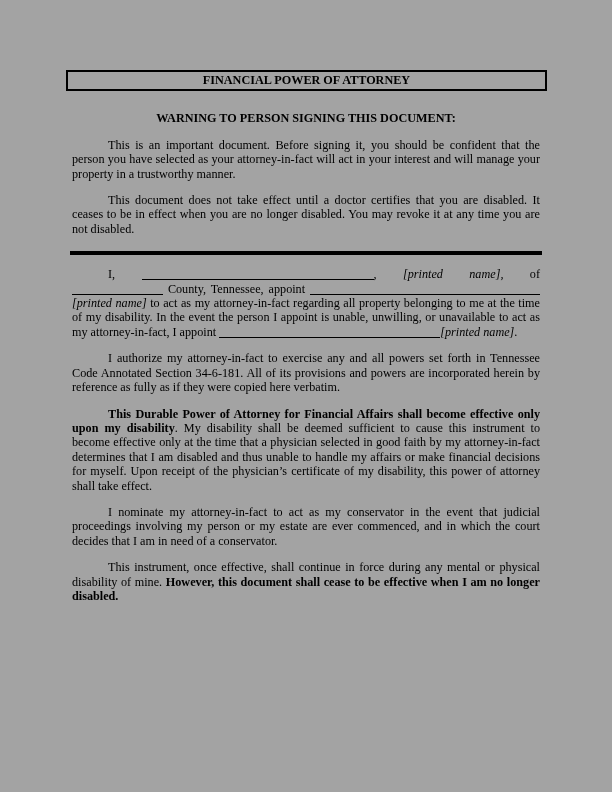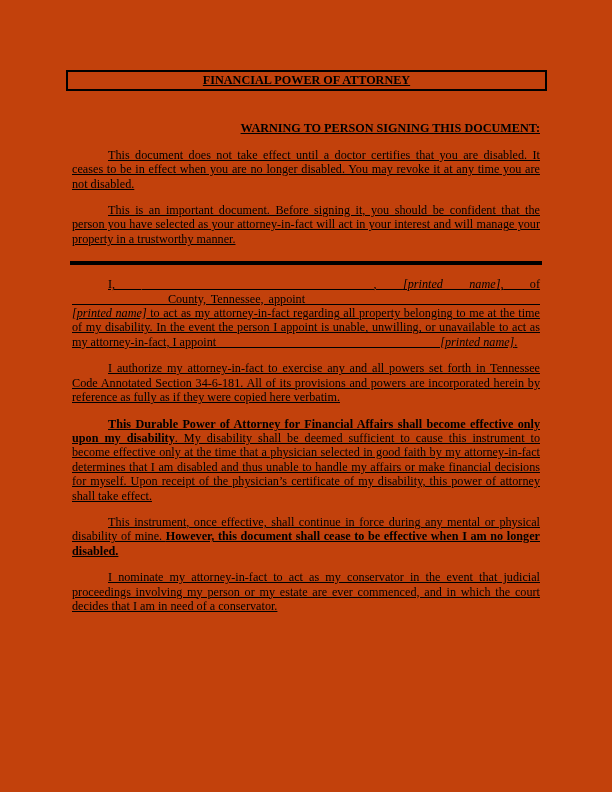--- a/index.html
+++ b/index.html
@@ -1,42 +1,41 @@
 <!DOCTYPE html>
 <html><head>
 <meta charset="utf-8">
 <style>
   html, body { margin: 0; padding: 0; background: #ffffff; }
   .page {
     position: relative;
     width: 612px;
     height: 792px;
-    background: #c2410c;
+    background: #a3a3a3;
     color: #000000;
     font-family: "Liberation Serif", serif;
     font-size: 12.2px;
     line-height: 14.4px;
     overflow: hidden;
     box-sizing: border-box;
-    text-decoration: underline;
   }
   .content {
     padding: 70px 72px 0 72px;
   }
   .title-box {
     border: 2px solid #000000;
     margin: 0 -7px 0 -6px;
     padding: 1px 0 2px 0;
     text-align: center;
     font-weight: bold;
   }
   .warning-heading {
-    margin-top: 30px;
+    margin-top: 20px;
     font-weight: bold;
-    text-align: right;
+    text-align: center;
   }
   .para {
     margin: 12px 0 0 0;
     text-align: justify;
     text-indent: 36px;
   }
   .divider-rule {
     height: 4px;
     background: #000000;
     margin: 15px -2px 0 -2px;
@@ -55,25 +54,25 @@
 
 <div class="page">
   <div class="content">
 
     <div class="title-box">
       <span>FINANCIAL POWER OF ATTORNEY</span>
     </div>
 
     <div class="warning-heading">WARNING TO PERSON SIGNING THIS DOCUMENT:</div>
 
+    <p class="para"><span>This is an important document. Before signing it, you should be confident that the person you have selected as your attorney-in-fact will act in your interest and will manage your property in a trustworthy manner.</span></p>
     <p class="para"><span>This document does not take effect until a doctor certifies that you are disabled. It ceases to be in effect when you are no longer disabled. You may revoke it at any time you are not disabled.</span></p>
-    <p class="para"><span>This is an important document. Before signing it, you should be confident that the person you have selected as your attorney-in-fact will act in your interest and will manage your property in a trustworthy manner.</span></p>
 
     <div class="divider-rule"></div>
 
     <p class="para"><span>I, </span><span class="blank" style="width: 232px;"></span><span>, </span><span class="italic">[printed name],</span><span> of </span><span class="blank" style="width: 91px;"></span><span> County, Tennessee, appoint </span><span class="blank" style="width: 230px;"></span><span> </span><span class="italic">[printed name]</span><span> to act as my attorney-in-fact regarding all property belonging to me at the time of my disability. In the event the person I appoint is unable, unwilling, or unavailable to act as my attorney-in-fact, I appoint </span><span class="blank" style="width: 221px;"></span><span class="italic">[printed name]</span><span>.</span></p>
     <p class="para"><span>I authorize my attorney-in-fact to exercise any and all powers set forth in Tennessee Code Annotated Section 34-6-181. All of its provisions and powers are incorporated herein by reference as fully as if they were copied here verbatim.</span></p>
     <p class="para"><span class="bold">This Durable Power of Attorney for Financial Affairs shall become effective only upon my disability</span><span>. My disability shall be deemed sufficient to cause this instrument to become effective only at the time that a physician selected in good faith by my attorney-in-fact determines that I am disabled and thus unable to handle my affairs or make financial decisions for myself. Upon receipt of the physician’s certificate of my disability, this power of attorney shall take effect.</span></p>
+    <p class="para"><span>I nominate my attorney-in-fact to act as my conservator in the event that judicial proceedings involving my person or my estate are ever commenced, and in which the court decides that I am in need of a conservator.</span></p>
     <p class="para"><span>This instrument, once effective, shall continue in force during any mental or physical disability of mine. </span><span class="bold">However, this document shall cease to be effective when I am no longer disabled.</span></p>
-    <p class="para"><span>I nominate my attorney-in-fact to act as my conservator in the event that judicial proceedings involving my person or my estate are ever commenced, and in which the court decides that I am in need of a conservator.</span></p>
 
   </div>
 </div>
 
 </body></html>

